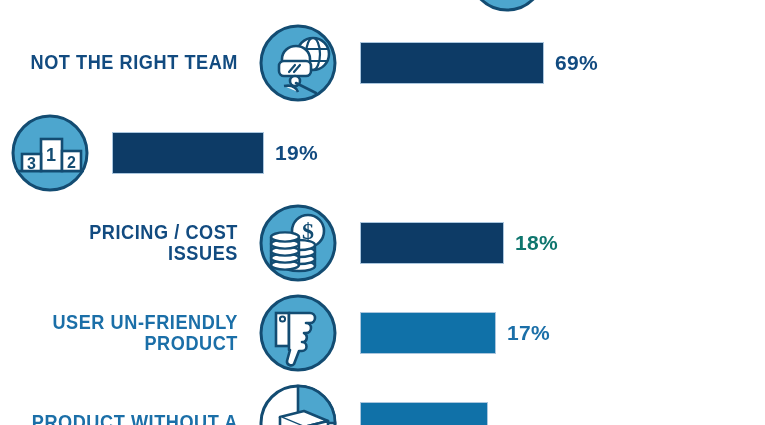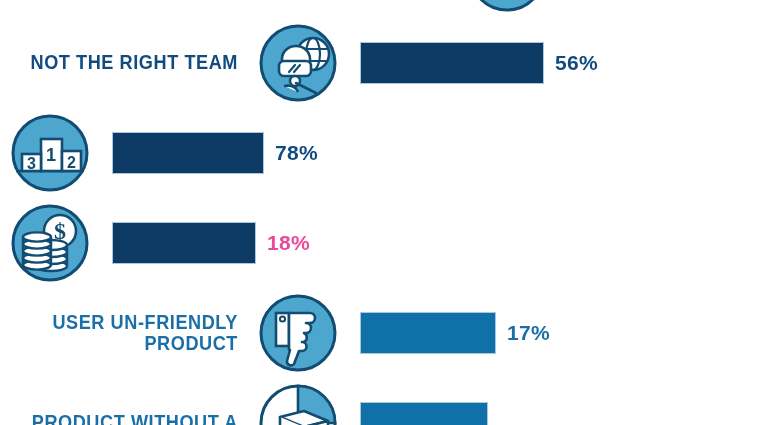--- a/index.html
+++ b/index.html
@@ -111,44 +111,47 @@
         <path d="M24 36 a14 13 0 0 1 28 0 v4 h-28 z" fill="#ffffff" stroke="#134c72" stroke-width="2.6"></path>
         <rect x="21" y="38" width="32" height="15" rx="5" fill="#ffffff" stroke="#134c72" stroke-width="2.6"></rect>
         <path d="M31 49 L37 42 M36 49 L42 42" stroke="#134c72" stroke-width="2.2" stroke-linecap="round"></path>
         <circle cx="37" cy="58" r="5" fill="#ffffff" stroke="#134c72" stroke-width="2.6"></circle>
         <path d="M38 60 q10 5 20 10" stroke="#134c72" stroke-width="2.6" fill="none" stroke-linecap="round"></path>
         <path d="M26 63 q11 -2 14 6" fill="#ffffff" stroke="#134c72" stroke-width="2.6" stroke-linejoin="round"></path>
       </svg>
     </div>
     <div class="bar-cell">
       <div class="bar" style="width:184px;background:#0d3b66;"></div>
-      <span class="bar-value" style="color:#124b80;">56%</span>
+      <span class="bar-value" style="color:#124b80;">69%</span>
     </div>
   </div>
 
   <div class="row">
     <div class="icon-cell">
       <svg class="icon-circle" viewBox="0 0 80 80">
         <circle cx="40" cy="40" r="37" fill="#4da6ce" stroke="#134c72" stroke-width="3"></circle>
         <path d="M6 58 H74" stroke="#134c72" stroke-width="2.6"></path>
         <rect x="31" y="26" width="21" height="32" fill="#ffffff" stroke="#134c72" stroke-width="2.6"></rect>
         <rect x="52" y="38" width="19" height="20" fill="#ffffff" stroke="#134c72" stroke-width="2.6"></rect>
         <rect x="12" y="41" width="19" height="17" fill="#ffffff" stroke="#134c72" stroke-width="2.6"></rect>
         <text x="41" y="48" font-family="Liberation Sans, sans-serif" font-size="18" font-weight="bold" fill="#134c72" text-anchor="middle">1</text>
         <text x="61.5" y="55" font-family="Liberation Sans, sans-serif" font-size="16" font-weight="bold" fill="#134c72" text-anchor="middle">2</text>
         <text x="21.5" y="56" font-family="Liberation Sans, sans-serif" font-size="16" font-weight="bold" fill="#134c72" text-anchor="middle">3</text>
       </svg>
     </div>
     <div class="bar-cell">
       <div class="bar" style="width:152px;background:#0d3b66;"></div>
-      <span class="bar-value" style="color:#124b80;">78%</span>
-    </div>
-  </div>
-
-  <div class="row">
+      <span class="bar-value" style="color:#124b80;">19%</span>
+    </div>
+  </div>
+
+  <div class="row">
+    <div class="label-cell">
+      <span class="label-text">PRICING / COST ISSUES</span>
+    </div>
     <div class="icon-cell">
       <svg class="icon-circle" viewBox="0 0 80 80">
         <circle cx="40" cy="40" r="37" fill="#4da6ce" stroke="#134c72" stroke-width="3"></circle>
         <circle cx="50" cy="28" r="16" fill="#ffffff" stroke="#134c72" stroke-width="2.6"></circle>
         <text x="50" y="36" font-family="Liberation Serif, serif" font-size="24" font-weight="bold" fill="#134c72" text-anchor="middle">$</text>
         <g stroke="#134c72" stroke-width="2.4" fill="#ffffff">
           <ellipse cx="41" cy="63" rx="16" ry="5"></ellipse>
           <path d="M25 56 v7 M57 56 v7"></path>
           <ellipse cx="41" cy="56" rx="16" ry="5"></ellipse>
           <path d="M25 49 v7 M57 49 v7"></path>
@@ -164,21 +167,21 @@
           <ellipse cx="27" cy="48" rx="14" ry="4.6"></ellipse>
           <path d="M13 41 v7 M41 41 v7"></path>
           <ellipse cx="27" cy="41" rx="14" ry="4.6"></ellipse>
           <path d="M13 34 v7 M41 34 v7"></path>
           <ellipse cx="27" cy="34" rx="14" ry="4.6"></ellipse>
         </g>
       </svg>
     </div>
     <div class="bar-cell">
       <div class="bar" style="width:144px;background:#0d3b66;"></div>
-      <span class="bar-value" style="color:#ec4899;">18%</span>
+      <span class="bar-value" style="color:#0f766e;">18%</span>
     </div>
   </div>
 
   <div class="row">
     <div class="label-cell">
       <span class="label-text" style="color:#1b6fa8;">USER UN-FRIENDLY
 PRODUCT</span>
     </div>
     <div class="icon-cell">
       <svg class="icon-circle" viewBox="0 0 80 80">

